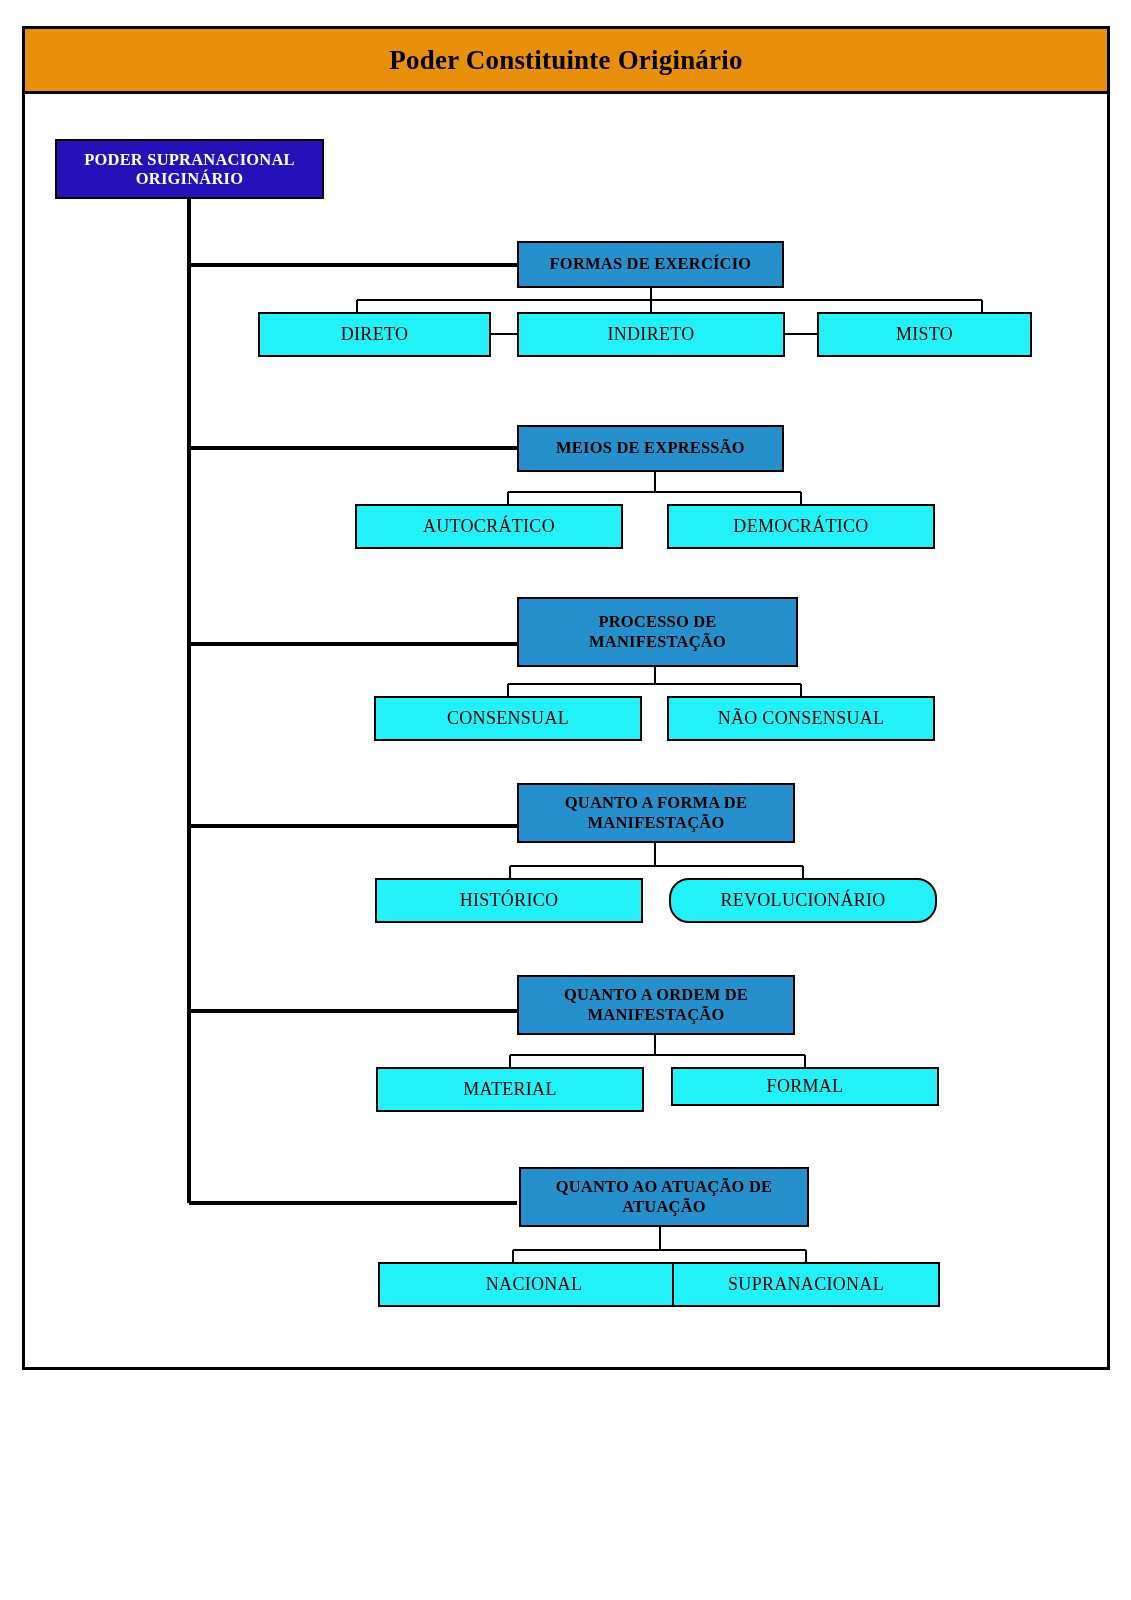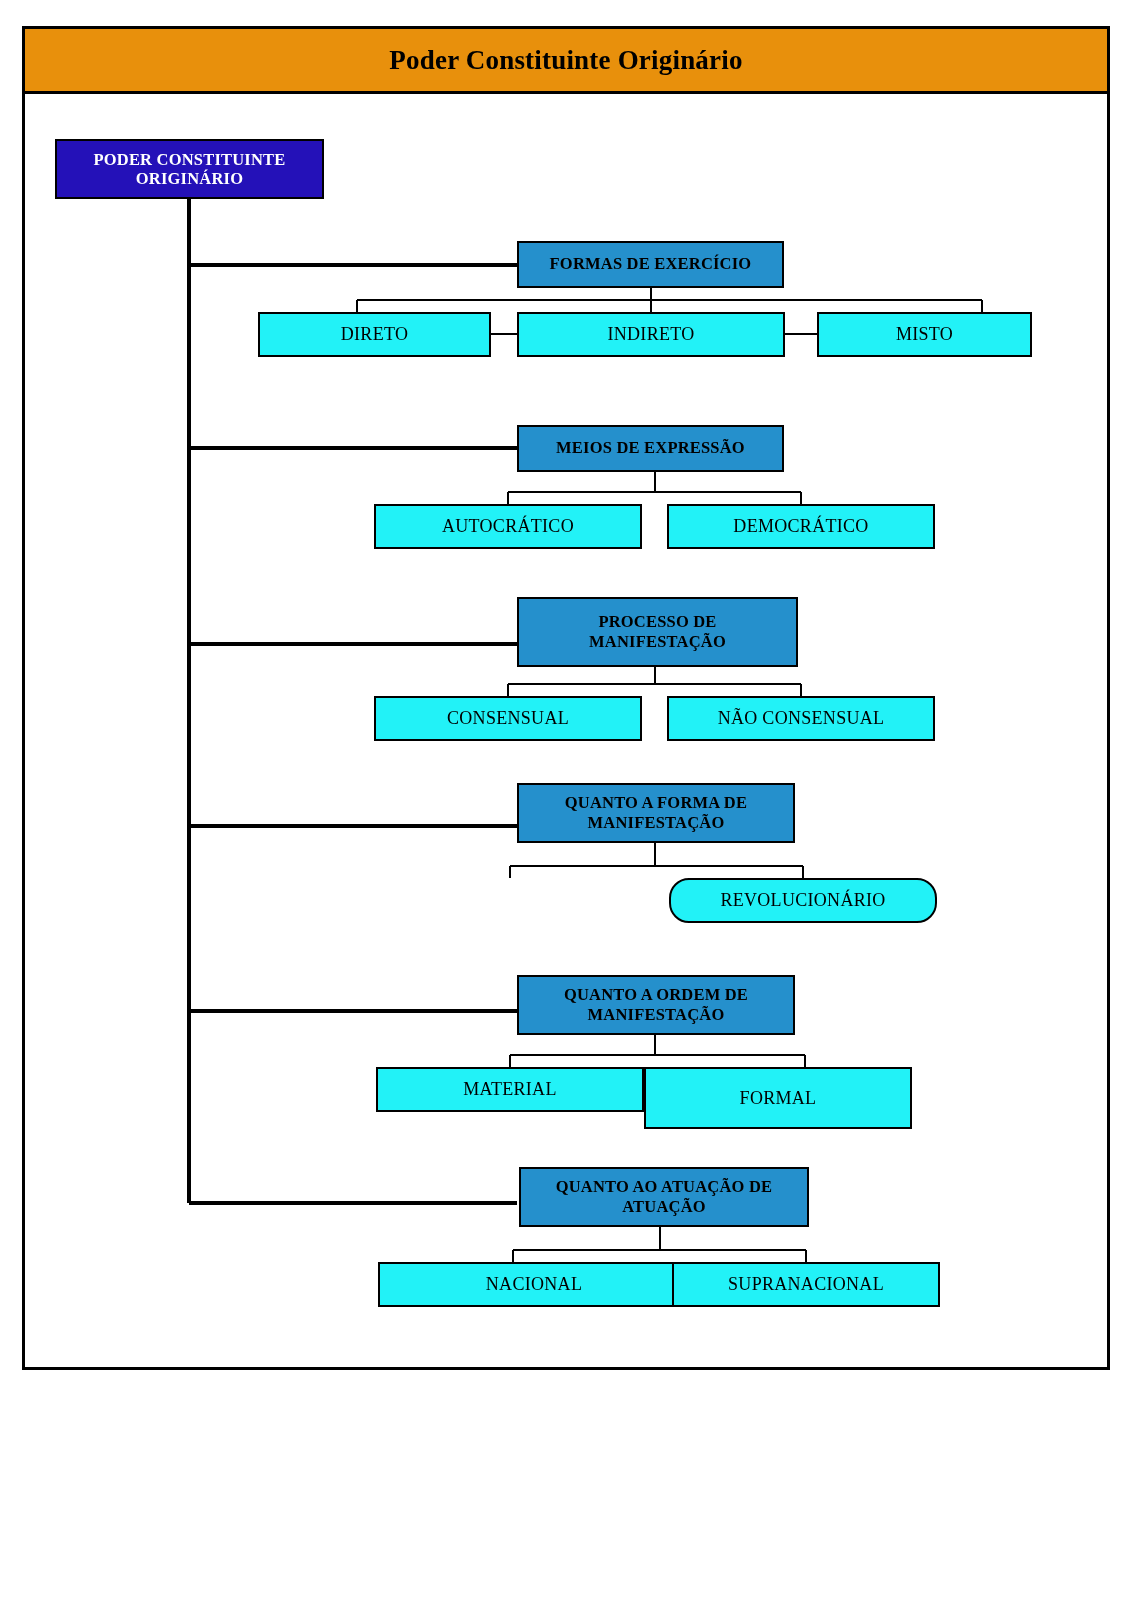--- a/index.html
+++ b/index.html
@@ -168,21 +168,21 @@
       <path d="M660,1227 L660,1250" stroke-width="2"></path>
       <path d="M513,1250 L806,1250" stroke-width="2"></path>
       <path d="M513,1250 L513,1262" stroke-width="2"></path>
       <path d="M806,1250 L806,1262" stroke-width="2"></path>
 
     </g>
   </svg>
 
   <div class="node node-root" style="left:55px; top:139px; width:269px; height:60px;">
     <div>
-      <span>PODER CONSTITUINTE</span>
+      <span>PODER SUPRANACIONAL</span>
       <span>ORIGINÁRIO</span>
     </div>
   </div>
 
   <div class="node node-cat" style="left:517px; top:241px; width:267px; height:47px;">
     <div>
       <span>FORMAS DE EXERCÍCIO</span>
     </div>
   </div>
 
@@ -195,21 +195,21 @@
   <div class="node node-leaf" style="left:817px; top:312px; width:215px; height:45px;">
     <span>MISTO</span>
   </div>
 
   <div class="node node-cat" style="left:517px; top:425px; width:267px; height:47px;">
     <div>
       <span>MEIOS DE EXPRESSÃO</span>
     </div>
   </div>
 
-  <div class="node node-leaf" style="left:374px; top:504px; width:268px; height:45px;">
+  <div class="node node-leaf" style="left:355px; top:504px; width:268px; height:45px;">
     <span>AUTOCRÁTICO</span>
   </div>
   <div class="node node-leaf" style="left:667px; top:504px; width:268px; height:45px;">
     <span>DEMOCRÁTICO</span>
   </div>
 
   <div class="node node-cat" style="left:517px; top:597px; width:281px; height:70px;">
     <div>
       <span>PROCESSO DE</span>
       <span>MANIFESTAÇÃO</span>
@@ -223,35 +223,38 @@
     <span>NÃO CONSENSUAL</span>
   </div>
 
   <div class="node node-cat" style="left:517px; top:783px; width:278px; height:60px;">
     <div>
       <span>QUANTO A FORMA DE</span>
       <span>MANIFESTAÇÃO</span>
     </div>
   </div>
 
+  <div class="node node-leaf" style="left:375px; top:878px; width:268px; height:45px;">
+    <span>HISTÓRICO</span>
+  </div>
   <div class="node node-leaf" style="left:669px; top:878px; width:268px; height:45px;border-radius:20px;">
     <span>REVOLUCIONÁRIO</span>
   </div>
 
   <div class="node node-cat" style="left:517px; top:975px; width:278px; height:60px;">
     <div>
       <span>QUANTO A ORDEM DE</span>
       <span>MANIFESTAÇÃO</span>
     </div>
   </div>
 
   <div class="node node-leaf" style="left:376px; top:1067px; width:268px; height:45px;">
     <span>MATERIAL</span>
   </div>
-  <div class="node node-leaf" style="left:644px; top:1067px; width:268px; height:62px;">
+  <div class="node node-leaf" style="left:671px; top:1067px; width:268px; height:39px;">
     <span>FORMAL</span>
   </div>
 
   <div class="node node-cat" style="left:519px; top:1167px; width:290px; height:60px;">
     <div>
       <span>QUANTO AO ATUAÇÃO DE</span>
       <span>ATUAÇÃO</span>
     </div>
   </div>
 

